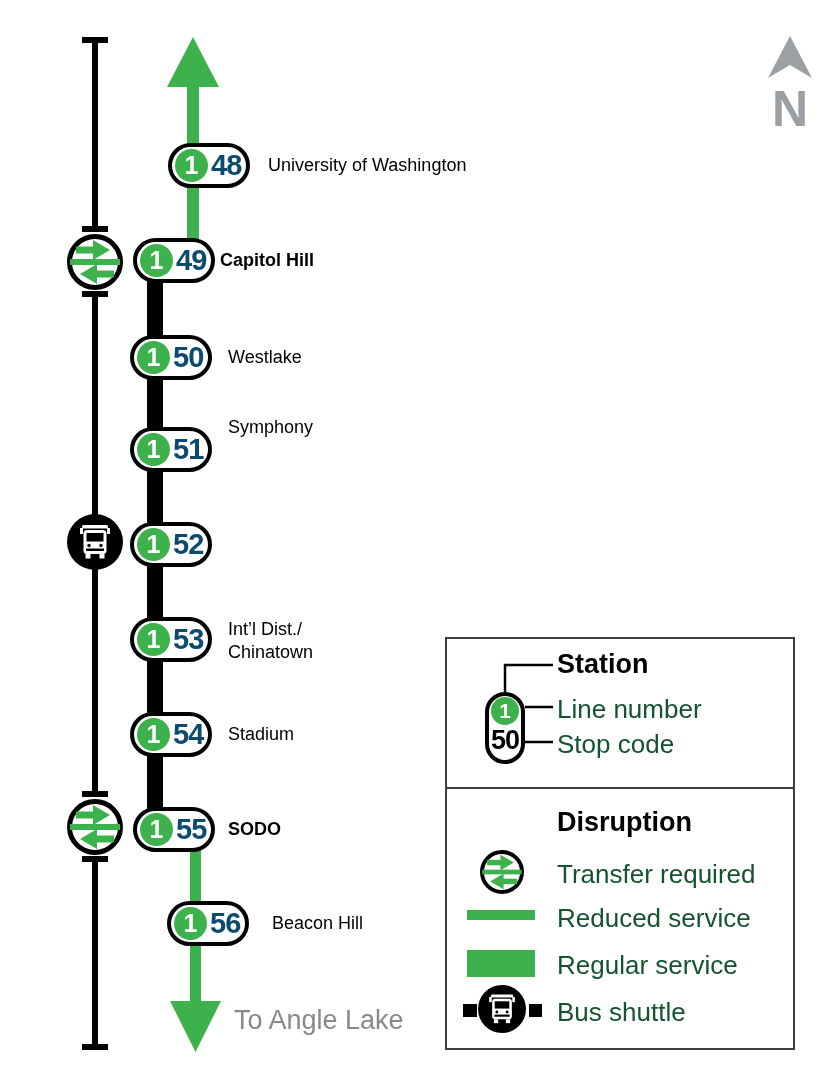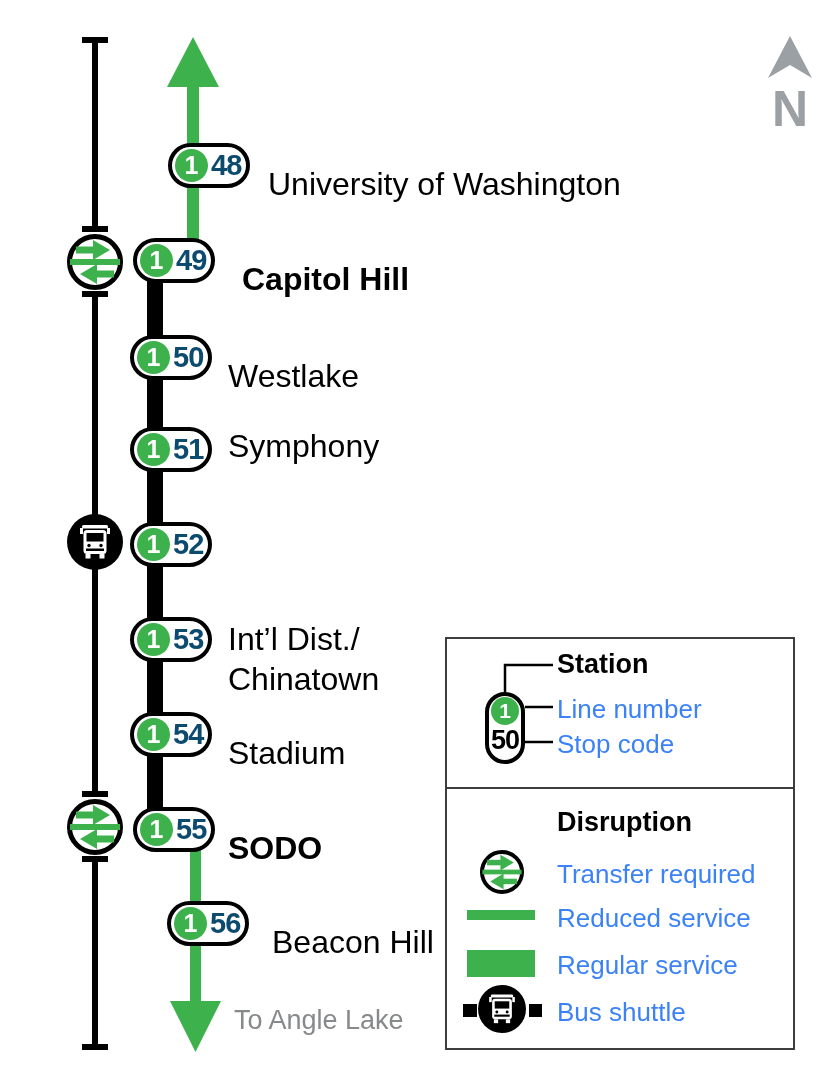--- a/index.html
+++ b/index.html
@@ -20,38 +20,38 @@
     border-radius:23px;box-sizing:border-box;display:flex;align-items:center;
     padding-left:3px;z-index:3;
   }
   .line-dot{
     width:33px;height:33px;border-radius:50%;background:#3cb14c;color:#fff;
     font-weight:bold;font-size:25px;display:flex;align-items:center;justify-content:center;
     flex:none;
   }
   .code{font-weight:bold;font-size:29px;letter-spacing:-1px;padding-left:3px;color:#0c4a6e;}
   .st-label{
-    position:absolute;font-size:32px;color:#000;transform:translateY(-50%);
-    white-space:pre-line;line-height:1.25;z-index:3;margin-top:19px;
+    position:absolute;font-size:18px;color:#000;transform:translateY(-50%);
+    white-space:pre-line;line-height:1.25;z-index:3;
   }
   .bold{font-weight:bold;}
   .dir-label{
     position:absolute;font-size:27px;color:#87898b;transform:translateY(-50%);z-index:2;
   }
   
   .map-icon{position:absolute;z-index:3;line-height:0;}
   
   .north{position:absolute;left:768px;top:36px;width:44px;text-align:center;z-index:2;}
   .north-n{font-size:50px;font-weight:bold;color:#9aa0a3;line-height:1;margin-top:2px;}
   
   .legend{
     position:absolute;left:445px;top:637px;width:350px;height:413px;
     border:2px solid #3d3d3d;box-sizing:border-box;background:#fff;z-index:4;
   }
-  .legend .item-label{position:absolute;left:110px;font-size:26px;color:#3b82f6;}
+  .legend .item-label{position:absolute;left:110px;font-size:26px;color:#14532d;}
   .legend .sec-title{position:absolute;left:110px;font-size:27px;font-weight:bold;color:#000;}
   .legend-divider{position:absolute;left:0;top:148px;width:346px;height:2px;background:#3d3d3d;}
   .legend-pill{
     position:absolute;left:38px;top:53px;width:40px;height:72px;background:#fff;
     border:4px solid #000;border-radius:20px;box-sizing:border-box;
     display:flex;flex-direction:column;align-items:center;z-index:2;
   }
   .legend-pill .line-dot{width:28px;height:28px;font-size:21px;margin-top:1px;}
   .legend-pill .pill-code{font-weight:bold;font-size:27px;letter-spacing:-1px;line-height:1;margin-top:2px;}
   .greenbar{position:absolute;background:#3cb14c;}
@@ -131,21 +131,21 @@
   <div class="badge" style="left:168px;top:143px">
     <span class="line-dot">1</span>
     <span class="code">48</span>
   </div>
   <div class="st-label" style="left:268px;top:165px">University of Washington</div>
 
   <div class="badge" style="left:133px;top:238px">
     <span class="line-dot">1</span>
     <span class="code">49</span>
   </div>
-  <div class="st-label bold" style="left:242px;top:260px">Capitol Hill</div>
+  <div class="st-label bold" style="left:220px;top:260px">Capitol Hill</div>
 
   <div class="badge" style="left:130px;top:335px">
     <span class="line-dot">1</span>
     <span class="code">50</span>
   </div>
   <div class="st-label" style="left:228px;top:357px">Westlake</div>
 
   <div class="badge" style="left:130px;top:427px">
     <span class="line-dot">1</span>
     <span class="code">51</span>

